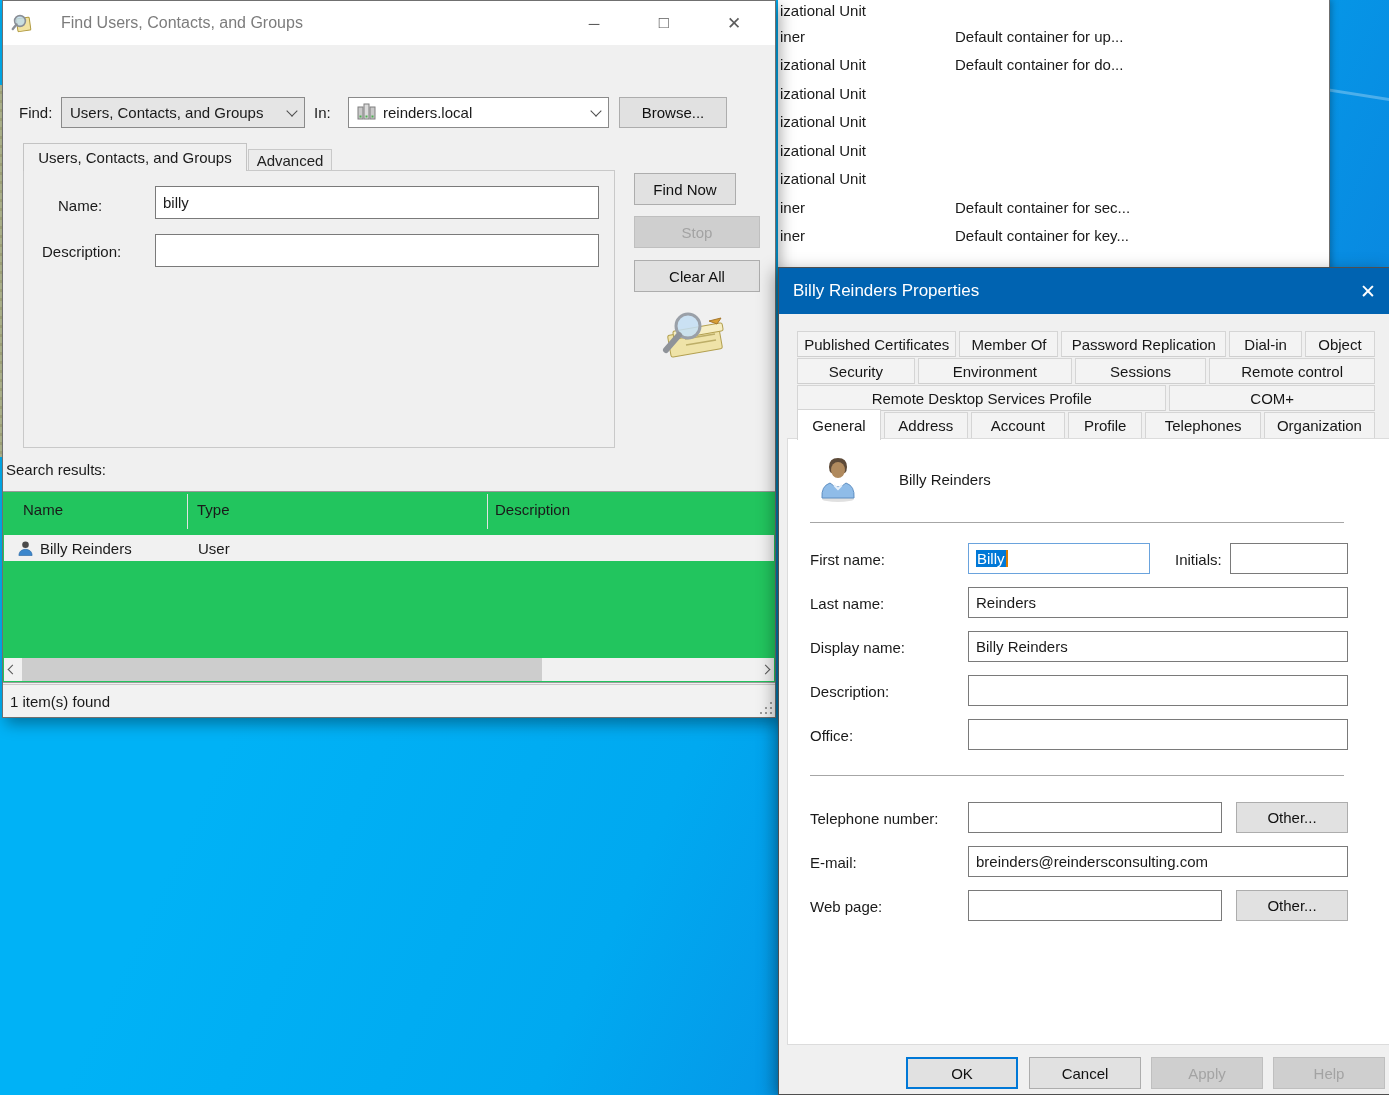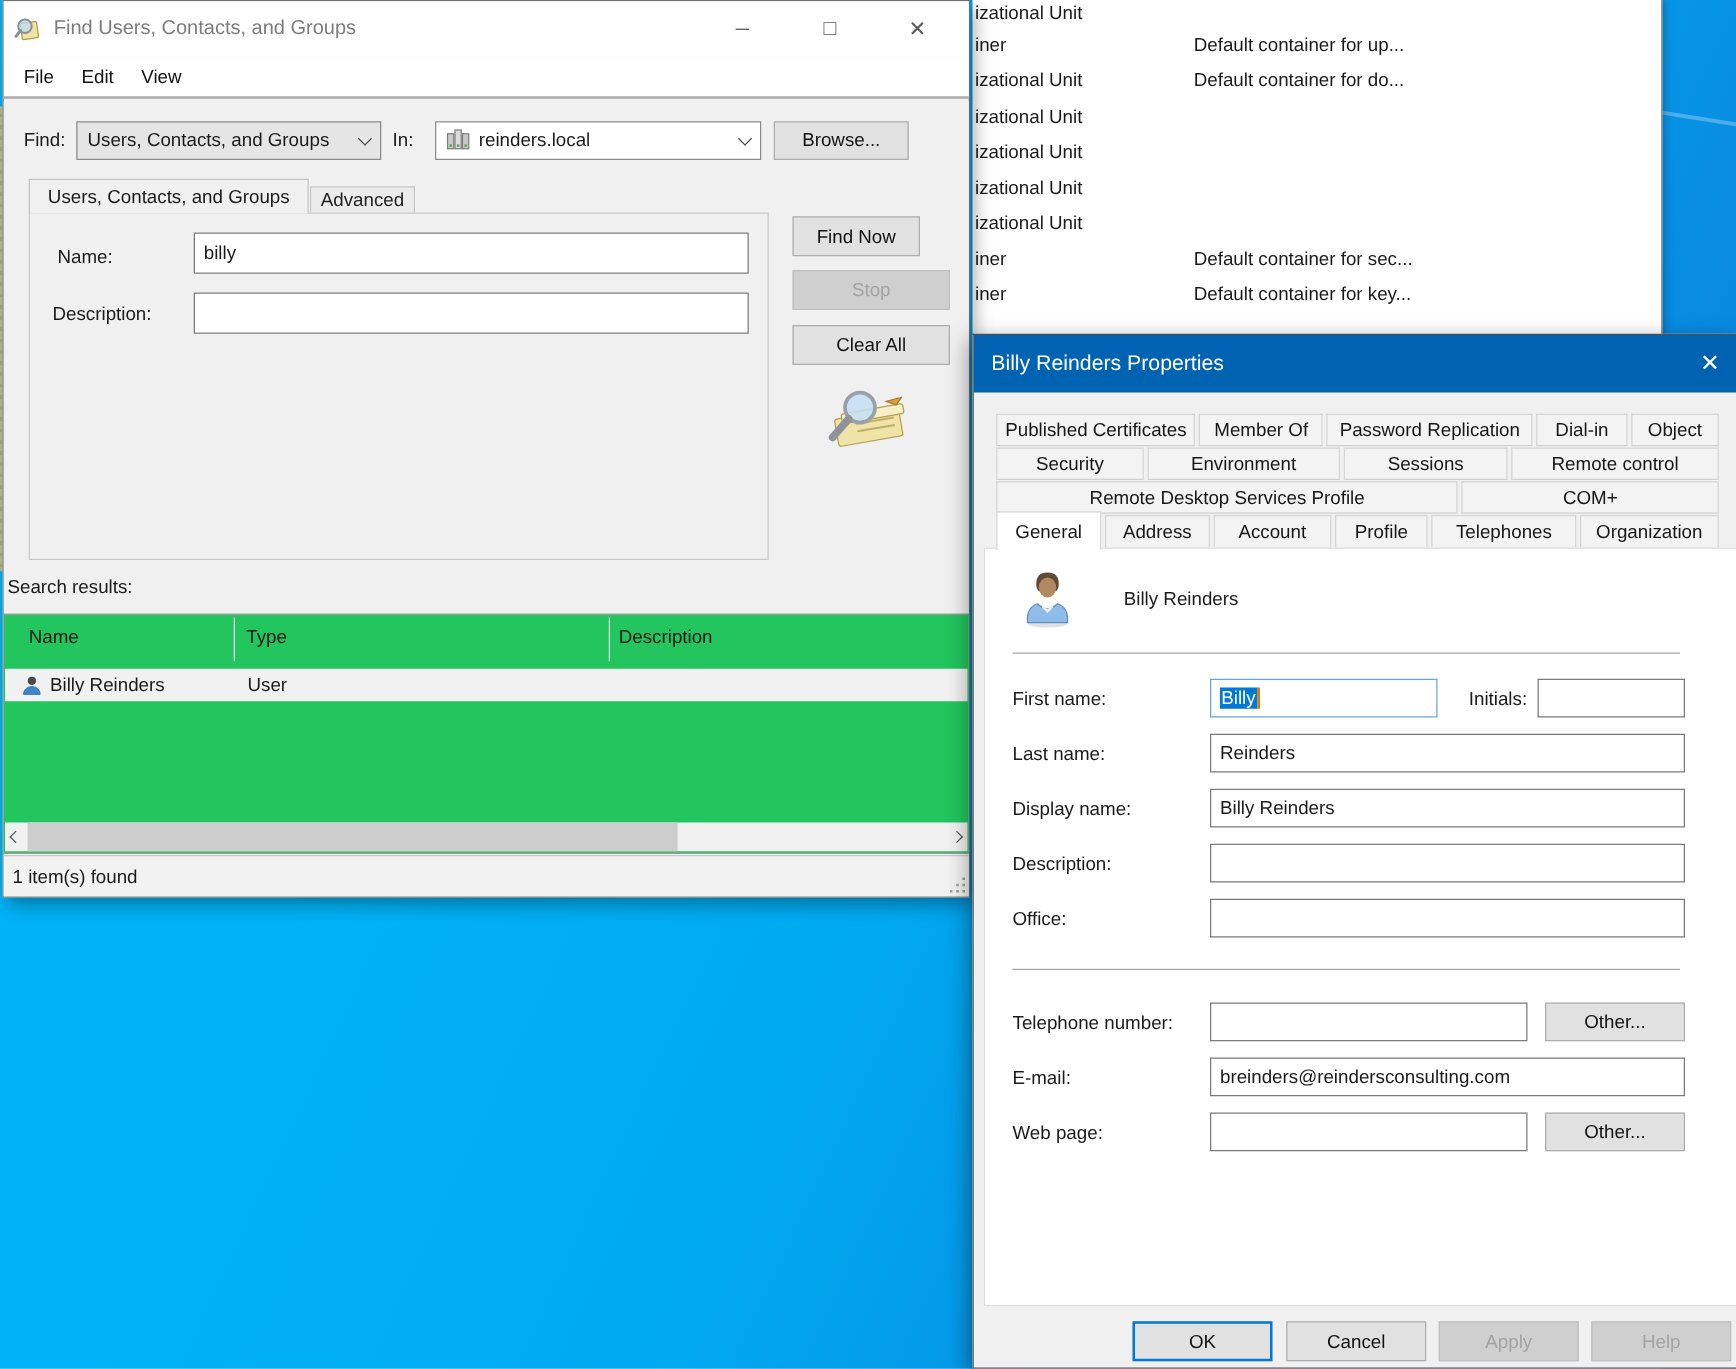--- a/index.html
+++ b/index.html
@@ -19,21 +19,21 @@
   
   .ad-window { left:778px; top:0; width:552px; height:1095px; background:#fff;
                border-right:1px solid #6f6f6f; box-shadow:2px 0 6px rgba(0,0,0,.25); }
   .ad-row { position:absolute; left:0; width:100%; height:22px; line-height:22px; white-space:nowrap; }
   .ad-type { position:absolute; left:2px; }
   .ad-desc { position:absolute; left:177px; }
 
   
   .find-window { left:2px; top:0; width:774px; height:718px; background:#f0f0f0;
                  border:1px solid #707070; box-shadow:4px 6px 14px rgba(0,0,0,.35); }
-  .fw-titlebar { position:relative; height:44px; background:#fff; display:flex; align-items:center; }
+  .fw-titlebar { position:relative; height:44px; background:#fff; display:flex; align-items:center;gap:18px; }
   .fw-title { color:#7c7c7c; font-size:16px; margin-left:10px; white-space:nowrap; }
   .caption-btns { position:absolute; right:6px; top:0; height:44px; display:flex; }
   .cap-btn { width:70px; height:44px; display:flex; align-items:center; justify-content:center;
              color:#5c5c5c; font-size:15px; }
   .fw-menubar { height:34px; background:#fff; display:flex; align-items:center;
                 padding-left:5px; border-bottom:2px solid #a9a9a9; }
   .menu-item { padding:0 11px; color:#111; }
   .fw-content { position:absolute; left:0; top:80px; right:0; bottom:0; background:#f0f0f0; }
 
   .combo { background:#e5e5e5; border:1px solid #8a8a8a; display:flex; align-items:center;
@@ -142,25 +142,20 @@
       <line x1="5.5" y1="12.5" x2="1.8" y2="17" stroke="#8a8f96" stroke-width="2.4" stroke-linecap="round"></line>
     </svg>
     <span class="fw-title">Find Users, Contacts, and Groups</span>
     <div class="caption-btns">
       <span class="cap-btn">─</span>
       <span class="cap-btn" style="font-size:17px">□</span>
       <span class="cap-btn" style="font-size:17px">✕</span>
     </div>
   </div>
 
-  <div class="fw-menubar">
-    <span class="menu-item">File</span>
-    <span class="menu-item">Edit</span>
-    <span class="menu-item">View</span>
-  </div>
 
   <div class="fw-content">
 
     <span class="abs" style="left:16px;top:23px">Find:</span>
     <div class="abs combo" style="left:58px;top:16px;width:244px">
       <span>Users, Contacts, and Groups</span>
       <span class="chev"></span>
     </div>
 
     <span class="abs" style="left:311px;top:23px">In:</span>
@@ -176,21 +171,21 @@
       <span>reinders.local</span>
       <span class="chev"></span>
     </div>
 
     <div class="abs btn" style="left:616px;top:16px;width:108px;height:31px">Browse...</div>
 
     <div class="abs tab-active-find" style="left:20px;top:62px;width:224px;height:28px">Users, Contacts, and Groups</div>
     <div class="abs tab-idle-find" style="left:245px;top:68px;width:84px;height:22px">Advanced</div>
 
     <div class="abs panel" style="left:20px;top:89px;width:592px;height:278px">
-      <span class="abs" style="left:22px;top:26px">Name:</span>
+      <span class="abs" style="left:34px;top:26px">Name:</span>
       <div class="abs textbox" style="left:131px;top:15px;width:444px;height:33px">
         <span>billy</span>
       </div>
       <span class="abs" style="left:18px;top:72px">Description:</span>
       <div class="abs textbox" style="left:131px;top:63px;width:444px;height:33px">
         <span></span>
       </div>
     </div>
 
     <div class="abs btn" style="left:631px;top:92px;width:102px;height:32px">Find Now</div>

